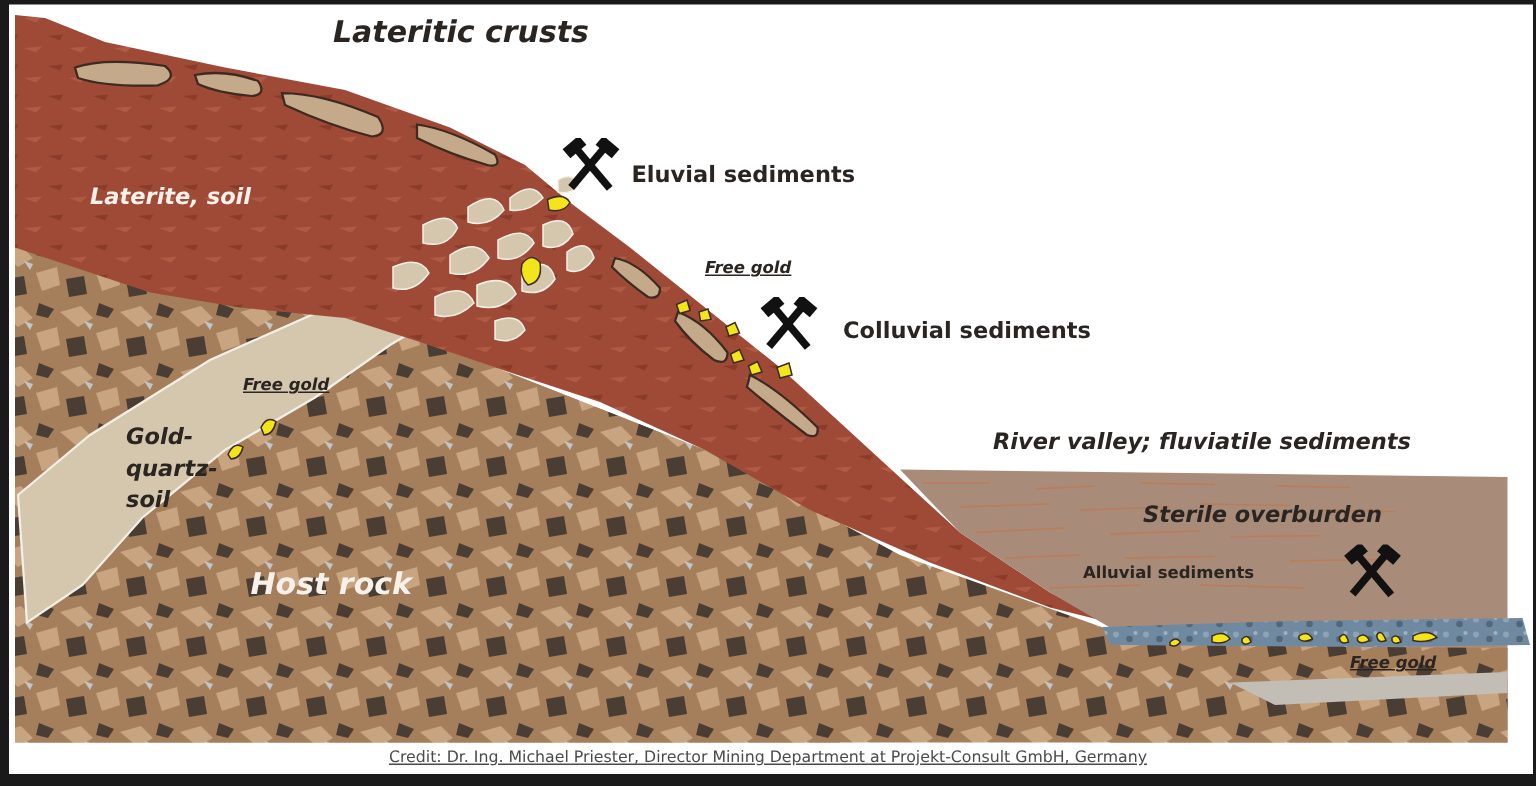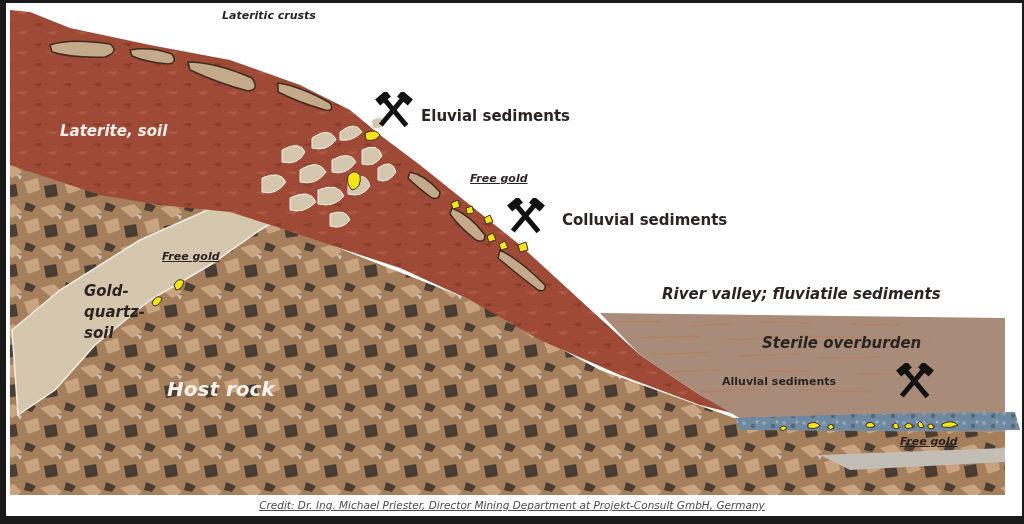--- a/index.html
+++ b/index.html
@@ -7,21 +7,21 @@
   .frame-top { position: absolute; left: 0; top: 0; width: 1024px; height: 3px; background: #1a1a1a; }
   .frame-left { position: absolute; left: 0; top: 0; width: 6px; height: 524px; background: #1a1a1a; }
   .frame-bottom { position: absolute; left: 0; top: 516px; width: 1024px; height: 8px; background: #1a1a1a; }
   .frame-right { position: absolute; right: 0; top: 0; width: 2px; height: 524px; background: #1a1a1a; }
   svg.diagram { position: absolute; left: 0; top: 0; }
   .lbl { position: absolute; white-space: nowrap; font-family: "DejaVu Sans", sans-serif; font-weight: bold; }
   .dark { color: #2b2522; }
   .light { color: #f7f1ea; text-align: right; }
   .italic { font-style: italic; }
   .ul { text-decoration: underline; }
-  .credit { position: absolute; top: 499px; left: 0; width: 1024px; text-align: center; font-size: 10.5px; font-style: italic; color: #4a4a4a; text-decoration: underline; font-family: "DejaVu Sans", sans-serif; }
+  .credit { position: absolute; top: 499px; left: 0; width: 1024px; text-align: center; font-size: 10.5px; color: #4a4a4a; text-decoration: underline; font-family: "DejaVu Sans", sans-serif; }
   .hammer { position: absolute; }
 </style>
 </head>
 <body>
 
 <div class="frame-top"></div>
 <div class="frame-left"></div>
 <div class="frame-right"></div>
 
 <svg class="diagram" width="1024" height="524" viewBox="0 0 1024 524">
@@ -110,21 +110,21 @@
     <path d="M828 426 Q832 422 834 428 Q830 431 828 428 Z"></path>
     <path d="M866 424 Q872 420 875 426 Q869 429 866 426 Z"></path>
     <path d="M893 425 Q897 420 899 428 Q894 430 893 426 Z"></path>
     <path d="M905 425 Q910 421 913 427 Q907 430 905 427 Z"></path>
     <path d="M918 423 Q921 419 924 427 Q919 429 918 425 Z"></path>
     <path d="M928 425 Q932 422 934 428 Q929 430 928 427 Z"></path>
     <path d="M942 424 Q952 419 958 425 Q950 429 942 427 Z"></path>
   </g>
 </svg>
 
-<div class="lbl dark italic" style="left:222px;top:9px;font-size:11px;">Lateritic crusts</div>
+<div class="lbl dark italic" style="left:222px;top:9px;font-size:20px;">Lateritic crusts</div>
 <div class="lbl light italic" style="left:60px;top:122px;font-size:15px;">Laterite, soil</div>
 
 <svg class="hammer" style="left:374px;top:92px;" width="40" height="36" viewBox="0 0 40 36">
   <g fill="#111">
     <rect x="17" y="2" width="5" height="36" transform="rotate(-40 20 18)"></rect>
     <rect x="17" y="2" width="5" height="36" transform="rotate(40 20 18)"></rect>
     <rect x="2" y="2" width="14" height="8" transform="rotate(-40 9 6)"></rect>
     <rect x="24" y="2" width="14" height="8" transform="rotate(40 31 6)"></rect>
   </g>
 </svg>

